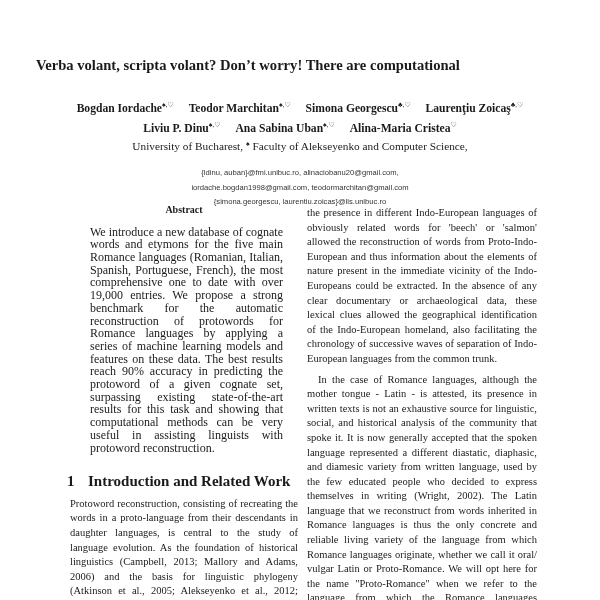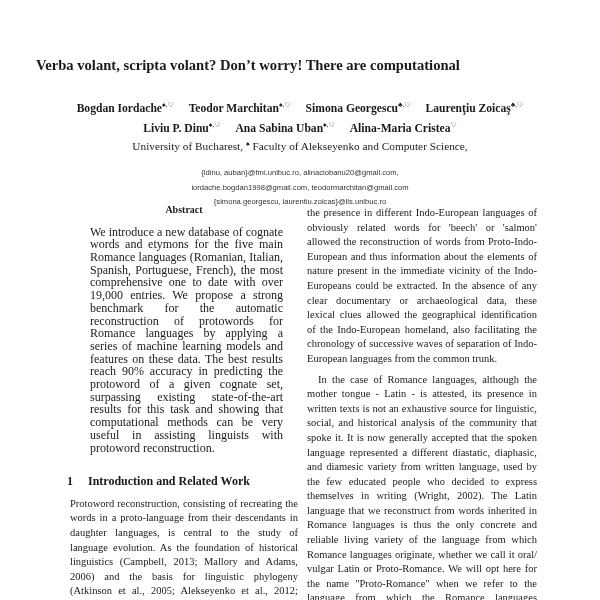--- a/index.html
+++ b/index.html
@@ -14,21 +14,21 @@
   .affil { position: absolute; left: 0; width: 600px; top: 137px; text-align: center;
            font-size: 11.3px; line-height: 15px; }
   .affil sup { font-size: 7px; vertical-align: 4px; }
   .emails { position: absolute; left: 0; width: 600px; top: 166px; text-align: center;
             font-family: Liberation Sans, sans-serif; font-size: 7.6px; line-height: 14.5px; color: #333; }
   .col { position: absolute; top: 203px; width: 228px; font-size: 10.5px; line-height: 14.6px; }
   .col-left { left: 70px; }
   .col-right { left: 307px; width: 230px; top: 206px; }
   .abstract-heading { text-align: center; font-weight: bold; font-size: 10px; margin: 0 0 8px 0; }
   .abstract-body { margin: 0 15px 0 20px; text-align: justify; font-size: 12px; line-height: 12.7px; }
-  .section-heading { font-weight: bold; font-size: 12px; margin: 20px 0 8px -3px; }
+  .section-heading { font-weight: bold; font-size: 15px; margin: 20px 0 8px -3px; }
   .section-heading .num { display: inline-block; width: 21px; }
   p { margin: 0; text-align: justify; }
   .indent { text-indent: 11px; margin-top: 6px; }
 </style>
 </head>
 <body>
 
 <div class="title">
   <div>Verba volant, scripta volant? Don’t worry! There are computational</div>
 </div>

